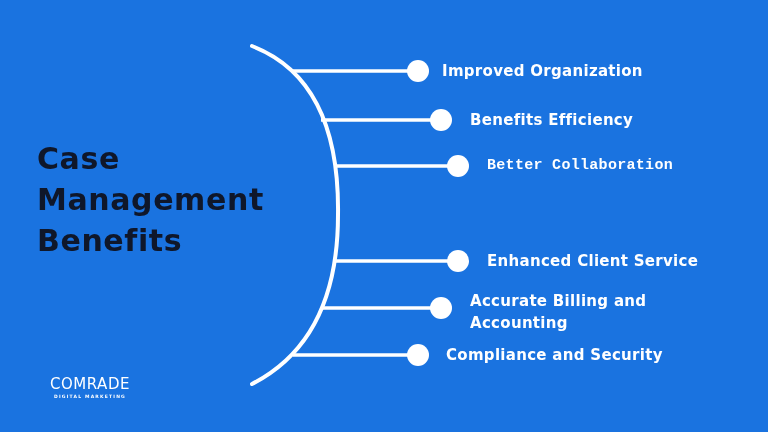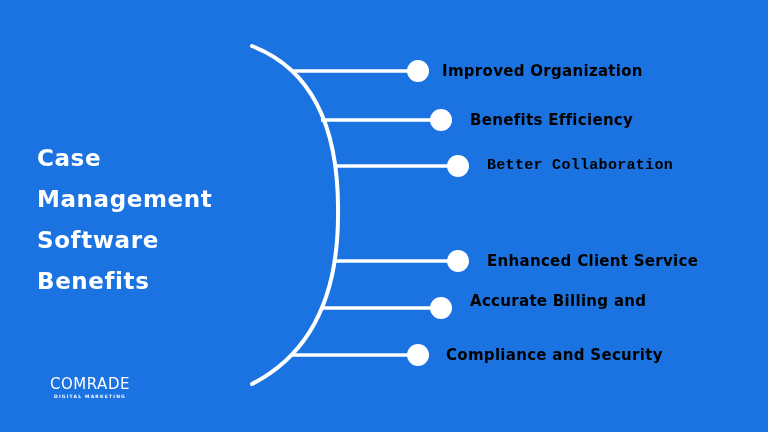--- a/index.html
+++ b/index.html
@@ -4,40 +4,39 @@
 <style>
   html, body { margin: 0; padding: 0; }
   body {
     width: 768px; height: 432px; overflow: hidden;
     background: #1a73e0;
     font-family: "DejaVu Sans", "Liberation Sans", sans-serif;
     position: relative; color: #ffffff;
   }
   .title {
     position: absolute; left: 37px; top: 138px;
-    font-size: 23px; font-weight: bold; line-height: 41px;
-    letter-spacing: 0.6px; color: #ffffff;
+    font-size: 30px; font-weight: bold; line-height: 41px;
+    letter-spacing: 0.6px; color: #0f172a;
   }
   .title div { white-space: nowrap; }
   svg.diagram { position: absolute; left: 0; top: 0; }
   .label {
     position: absolute; font-size: 15px; font-weight: bold;
-    color: #000000; line-height: 22px; white-space: nowrap; letter-spacing: 0.3px;
+    color: #ffffff; line-height: 22px; white-space: nowrap; letter-spacing: 0.3px;
   }
   .logo { position: absolute; left: 40px; top: 376px; text-align: center; width: 100px; }
   .logo-main { font-size: 15px; font-weight: normal; letter-spacing: 0.5px; line-height: 17px; }
   .logo-sub { font-size: 4.5px; font-weight: bold; letter-spacing: 1.2px; line-height: 8px; }
 </style>
 </head>
 <body>
 
 <div class="title">
   <div>Case</div>
   <div>Management</div>
-  <div>Software</div>
   <div>Benefits</div>
 </div>
 
 <svg class="diagram" width="768" height="432" viewBox="0 0 768 432">
   <path d="M 252 46 Q 340 80 338 215 Q 338 340 252 384" fill="none" stroke="#ffffff" stroke-width="4" stroke-linecap="round"></path>
   <g>
     <line x1="293" y1="71" x2="418" y2="71" stroke="#fff" stroke-width="3.5"></line>
     <line x1="321" y1="120" x2="441" y2="120" stroke="#fff" stroke-width="3.5"></line>
     <line x1="334" y1="166" x2="458" y2="166" stroke="#fff" stroke-width="3.5"></line>
     <line x1="335" y1="261" x2="458" y2="261" stroke="#fff" stroke-width="3.5"></line>
@@ -53,19 +52,20 @@
     <circle cx="418" cy="355" r="11" fill="#fff"></circle>
   </g>
 </svg>
 
 <div class="label" style="left:442px; top:60px;">Improved Organization</div>
 <div class="label" style="left:470px; top:109px;">Benefits Efficiency</div>
 <div class="label" style="left:487px; top:155px;font-family:Liberation Mono, monospace;">Better Collaboration</div>
 <div class="label" style="left:487px; top:250px;">Enhanced Client Service</div>
 <div class="label" style="left:470px; top:290px;">
   <div>Accurate Billing and</div>
+  <div>Accounting</div>
 </div>
 <div class="label" style="left:446px; top:344px;">Compliance and Security</div>
 
 <div class="logo">
   <div class="logo-main">COMRADE</div>
   <div class="logo-sub">DIGITAL MARKETING</div>
 </div>
 
 </body></html>

